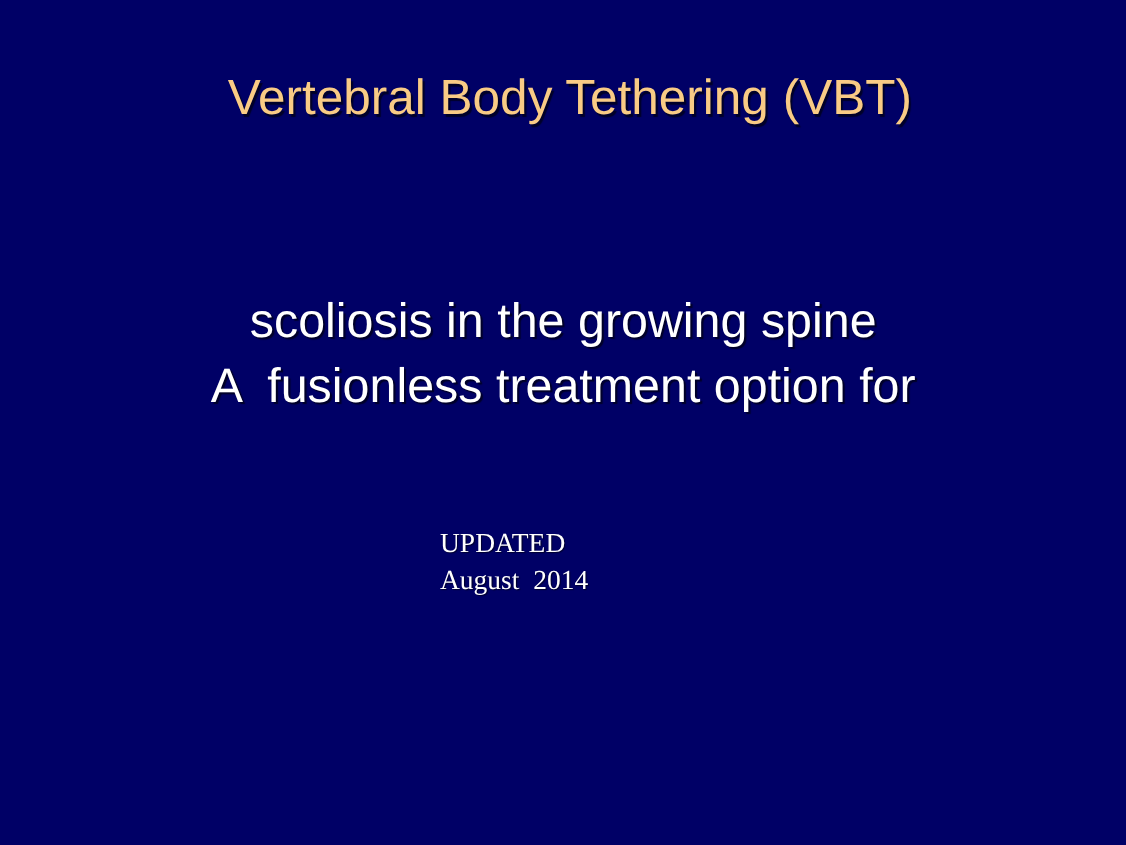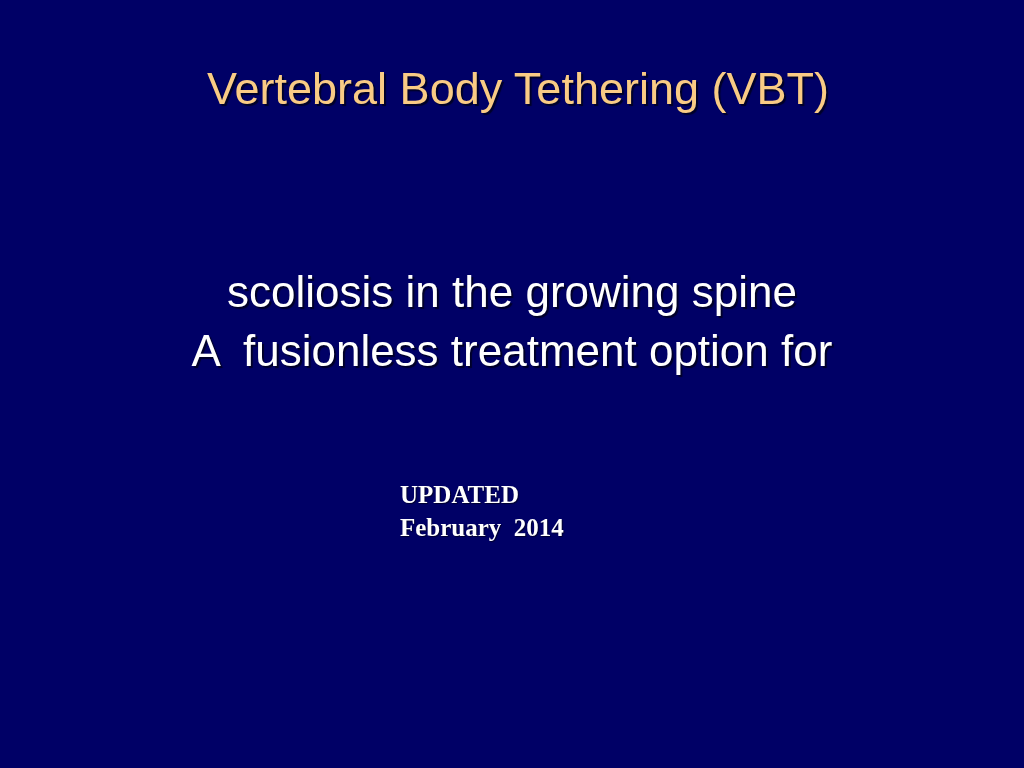--- a/index.html
+++ b/index.html
@@ -62,21 +62,21 @@
     position: absolute;
     left: 400px;
     top: 478px;
     width: 420px;
     text-align: left;
   }
   .footer-line {
     color: #ffffff;
     font-family: "Liberation Serif", "DejaVu Serif", serif;
     font-size: 25px;
-    font-weight: 700;
+    font-weight: 400;
     line-height: 33px;
     text-shadow: 1px 1px 1px rgba(0,0,20,0.7);
     white-space: pre;
   }
 </style>
 </head>
 <body>
 
 <div class="slide">
 
@@ -84,16 +84,16 @@
     <div class="title-line">Vertebral Body Tethering (VBT)</div>
   </div>
 
   <div class="subtitle-block">
     <div class="subtitle-line">scoliosis in the growing spine</div>
     <div class="subtitle-line">A  fusionless treatment option for</div>
   </div>
 
   <div class="footer-block">
     <div class="footer-line">UPDATED</div>
-    <div class="footer-line">February  2014</div>
+    <div class="footer-line">August  2014</div>
   </div>
 
 </div>
 
 </body></html>

